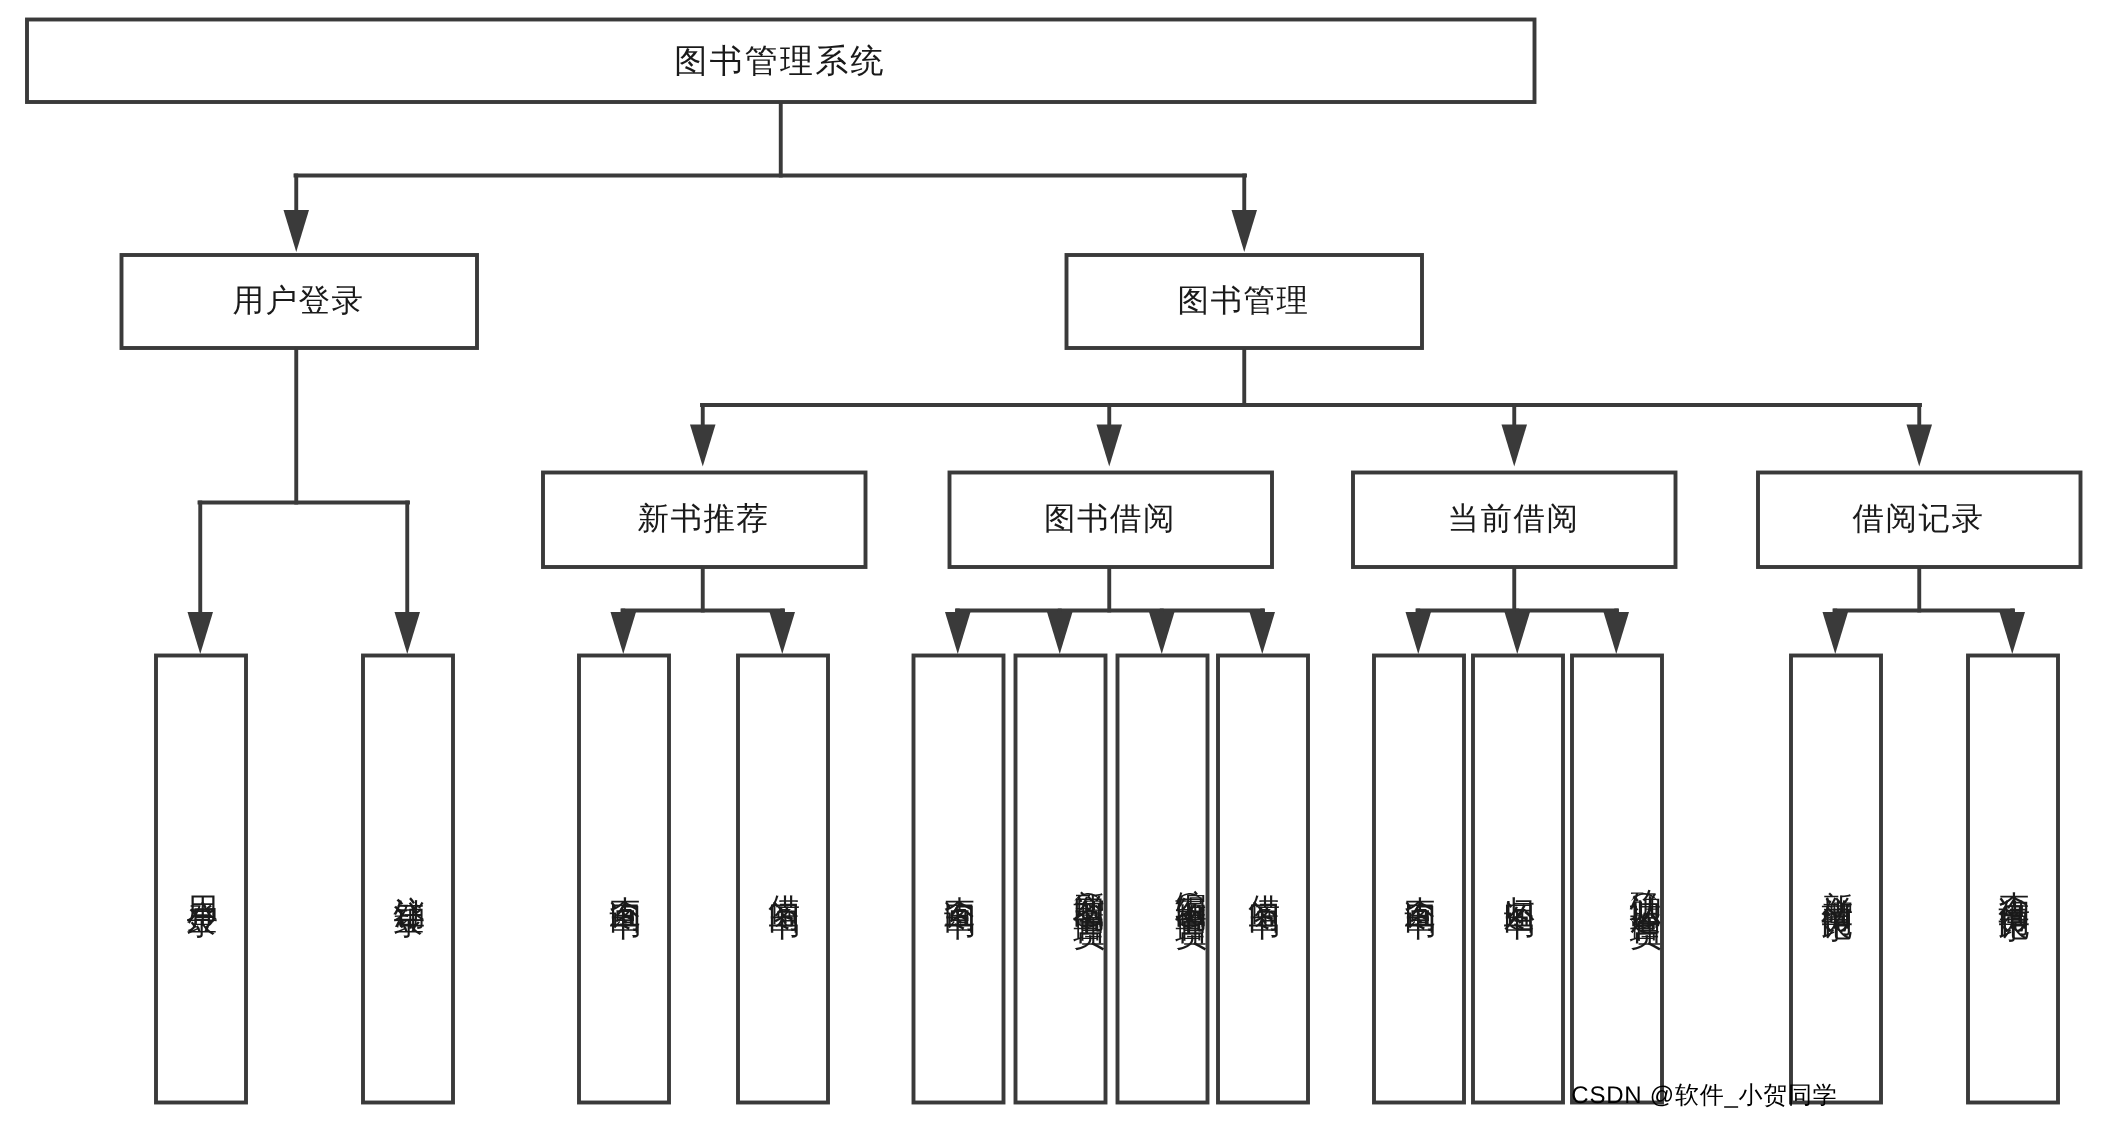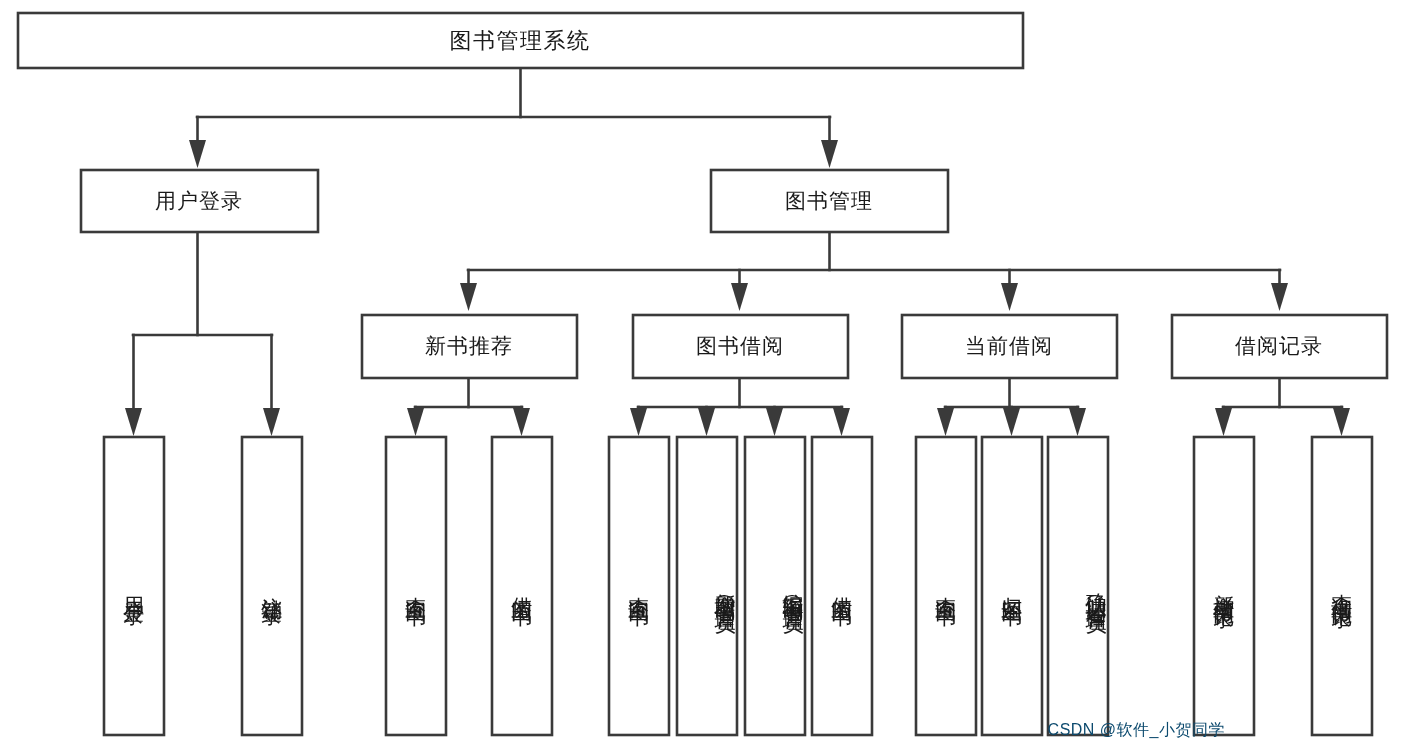--- a/index.html
+++ b/index.html
@@ -31,21 +31,21 @@
     font-size:21px;line-height:1.12;color:#1a1a1a;
     letter-spacing:3px;
     display:flex;align-items:center;justify-content:center;
     text-align:center;
     pointer-events:none;
     box-sizing:border-box;
   }
   .watermark{
     position:absolute;right:10px;bottom:6px;
     font-family:"Liberation Sans","DejaVu Sans",sans-serif;
-    font-size:16px;color:#0c4a6e;letter-spacing:0.5px;white-space:nowrap;
+    font-size:16px;color:#000000;letter-spacing:0.5px;white-space:nowrap;
   }
 </style>
 </head>
 <body>
 
 <div id="stage">
 
   <svg id="diagram" viewBox="0 0 1405 747">
 
     <g>

